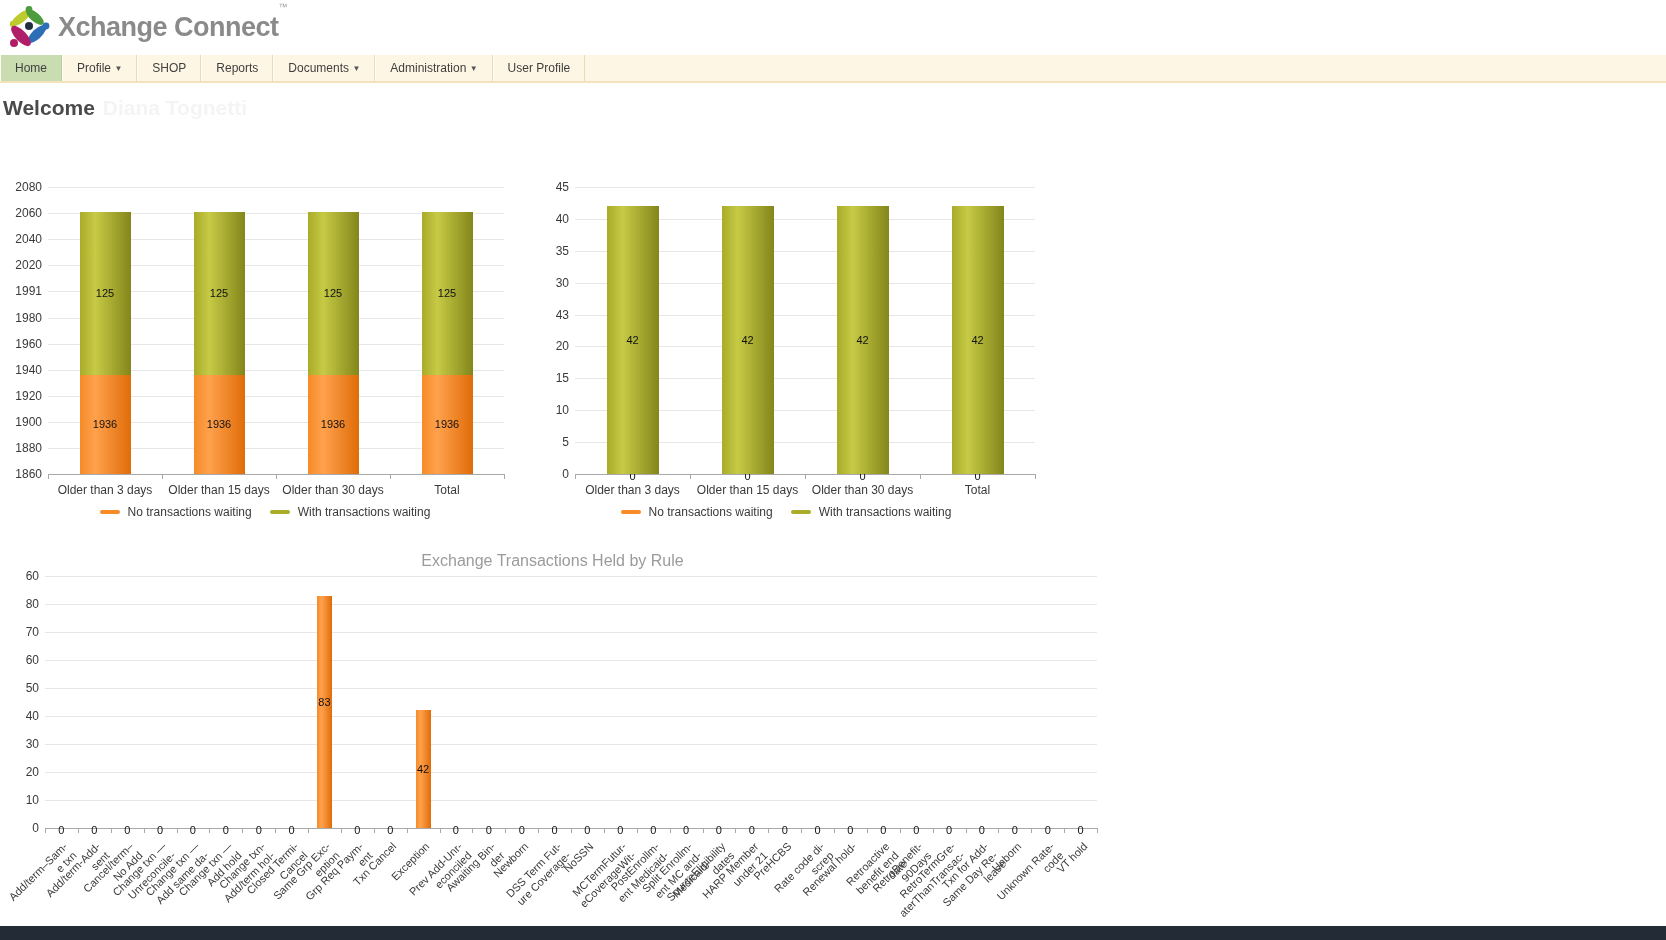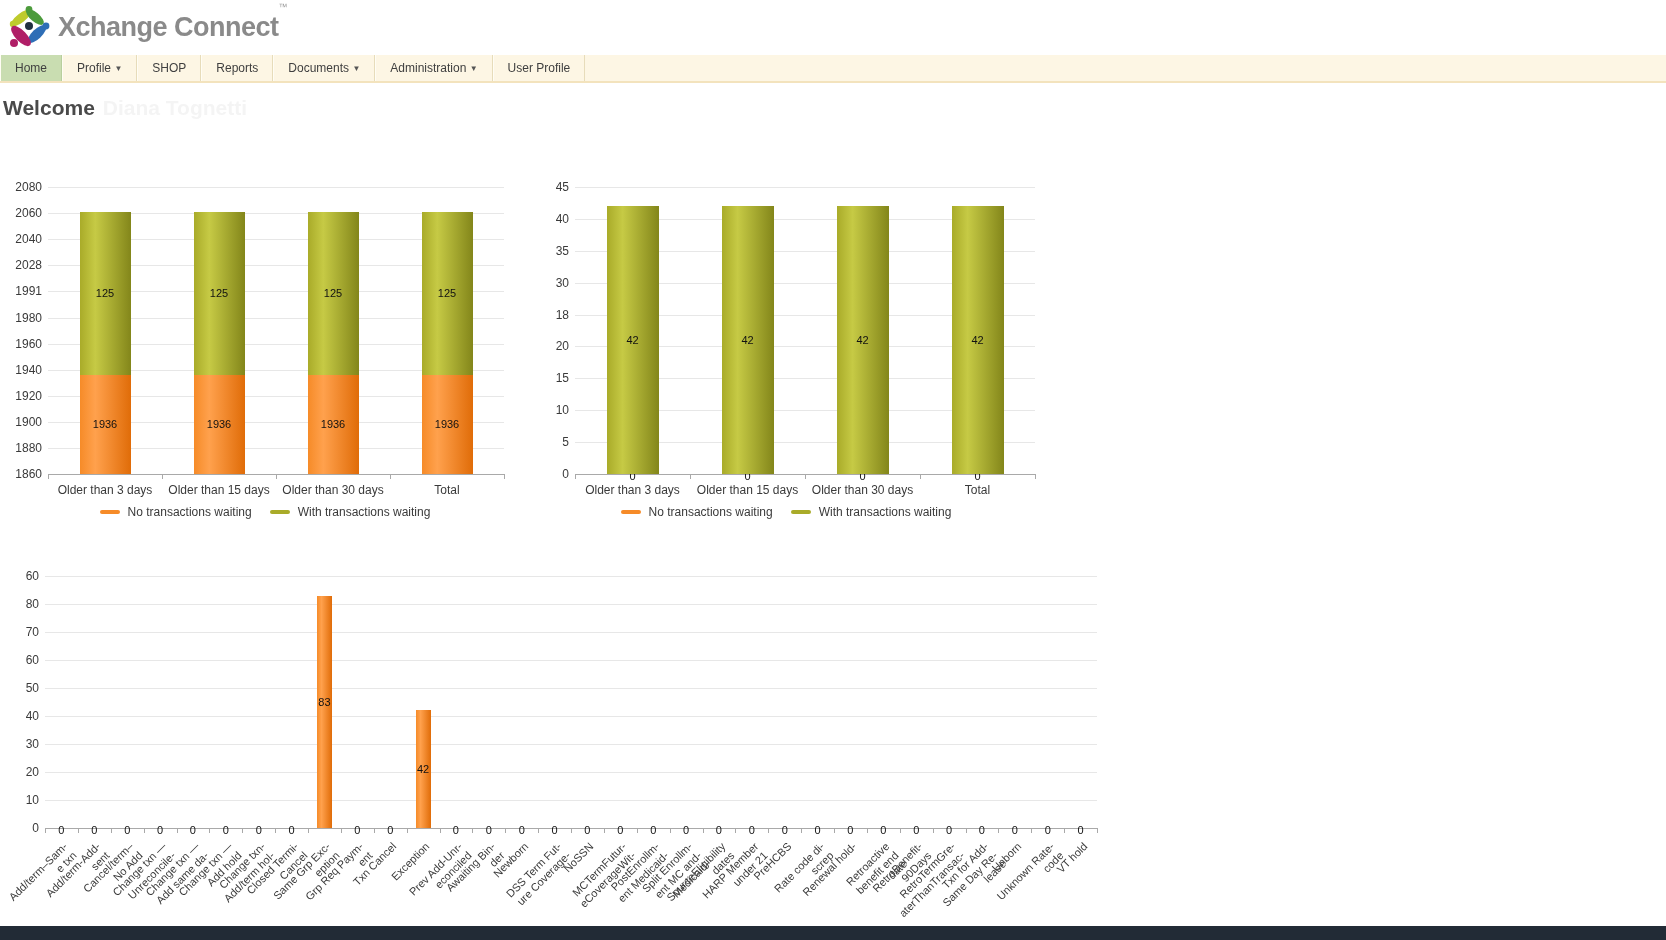--- a/index.html
+++ b/index.html
@@ -95,21 +95,21 @@
         <div class="ytick" style="top:201.7px">1920</div>
         <div class="grid" style="top:182.6px"></div>
         <div class="ytick" style="top:175.6px">1940</div>
         <div class="grid" style="top:156.5px"></div>
         <div class="ytick" style="top:149.5px">1960</div>
         <div class="grid" style="top:130.5px"></div>
         <div class="ytick" style="top:123.5px">1980</div>
         <div class="grid" style="top:104.4px"></div>
         <div class="ytick" style="top:97.4px">1991</div>
         <div class="grid" style="top:78.3px"></div>
-        <div class="ytick" style="top:71.3px">2028</div>
+        <div class="ytick" style="top:71.3px">2020</div>
         <div class="grid" style="top:52.2px"></div>
         <div class="ytick" style="top:45.2px">2040</div>
         <div class="grid" style="top:26.1px"></div>
         <div class="ytick" style="top:19.1px">2060</div>
         <div class="grid" style="top:0.0px"></div>
         <div class="ytick" style="top:-7.0px">2080</div>
         <div class="xtickmark" style="left:0.0px; top:287px"></div>
         <div class="xtickmark" style="left:114.0px; top:287px"></div>
         <div class="xtickmark" style="left:228.0px; top:287px"></div>
         <div class="xtickmark" style="left:342.0px; top:287px"></div>
@@ -149,21 +149,21 @@
         <div class="ytick" style="top:280.0px">0</div>
         <div class="grid" style="top:255.1px"></div>
         <div class="ytick" style="top:248.1px">5</div>
         <div class="grid" style="top:223.2px"></div>
         <div class="ytick" style="top:216.2px">10</div>
         <div class="grid" style="top:191.3px"></div>
         <div class="ytick" style="top:184.3px">15</div>
         <div class="grid" style="top:159.4px"></div>
         <div class="ytick" style="top:152.4px">20</div>
         <div class="grid" style="top:127.6px"></div>
-        <div class="ytick" style="top:120.6px">18</div>
+        <div class="ytick" style="top:120.6px">43</div>
         <div class="grid" style="top:95.7px"></div>
         <div class="ytick" style="top:88.7px">30</div>
         <div class="grid" style="top:63.8px"></div>
         <div class="ytick" style="top:56.8px">35</div>
         <div class="grid" style="top:31.9px"></div>
         <div class="ytick" style="top:24.9px">40</div>
         <div class="grid" style="top:0.0px"></div>
         <div class="ytick" style="top:-7.0px">45</div>
         <div class="xtickmark" style="left:0.0px; top:287px"></div>
         <div class="xtickmark" style="left:115.0px; top:287px"></div>
@@ -189,20 +189,21 @@
       </div>
     <div class="legend" style="top:365px;">
         <span class="ldash" style="background:#f68b28"></span>
         <span class="ltxt">No transactions waiting</span>
         <span class="ldash" style="background:#a9ab29"></span>
         <span class="ltxt">With transactions waiting</span>
       </div>
   </div>
 
   <div class="chart" style="left:0px; top:548px; width:1105px; height:380px;">
+    <div class="chart-title" style="top:4px;">Exchange Transactions Held by Rule</div>
     <div class="plot" style="left:45px; top:28px; width:1052px; height:252px;">
         <div class="axis" style="top:252.0px"></div>
         <div class="ytick" style="top:245.0px">0</div>
         <div class="grid" style="top:224.0px"></div>
         <div class="ytick" style="top:217.0px">10</div>
         <div class="grid" style="top:196.0px"></div>
         <div class="ytick" style="top:189.0px">20</div>
         <div class="grid" style="top:168.0px"></div>
         <div class="ytick" style="top:161.0px">30</div>
         <div class="grid" style="top:140.0px"></div>

